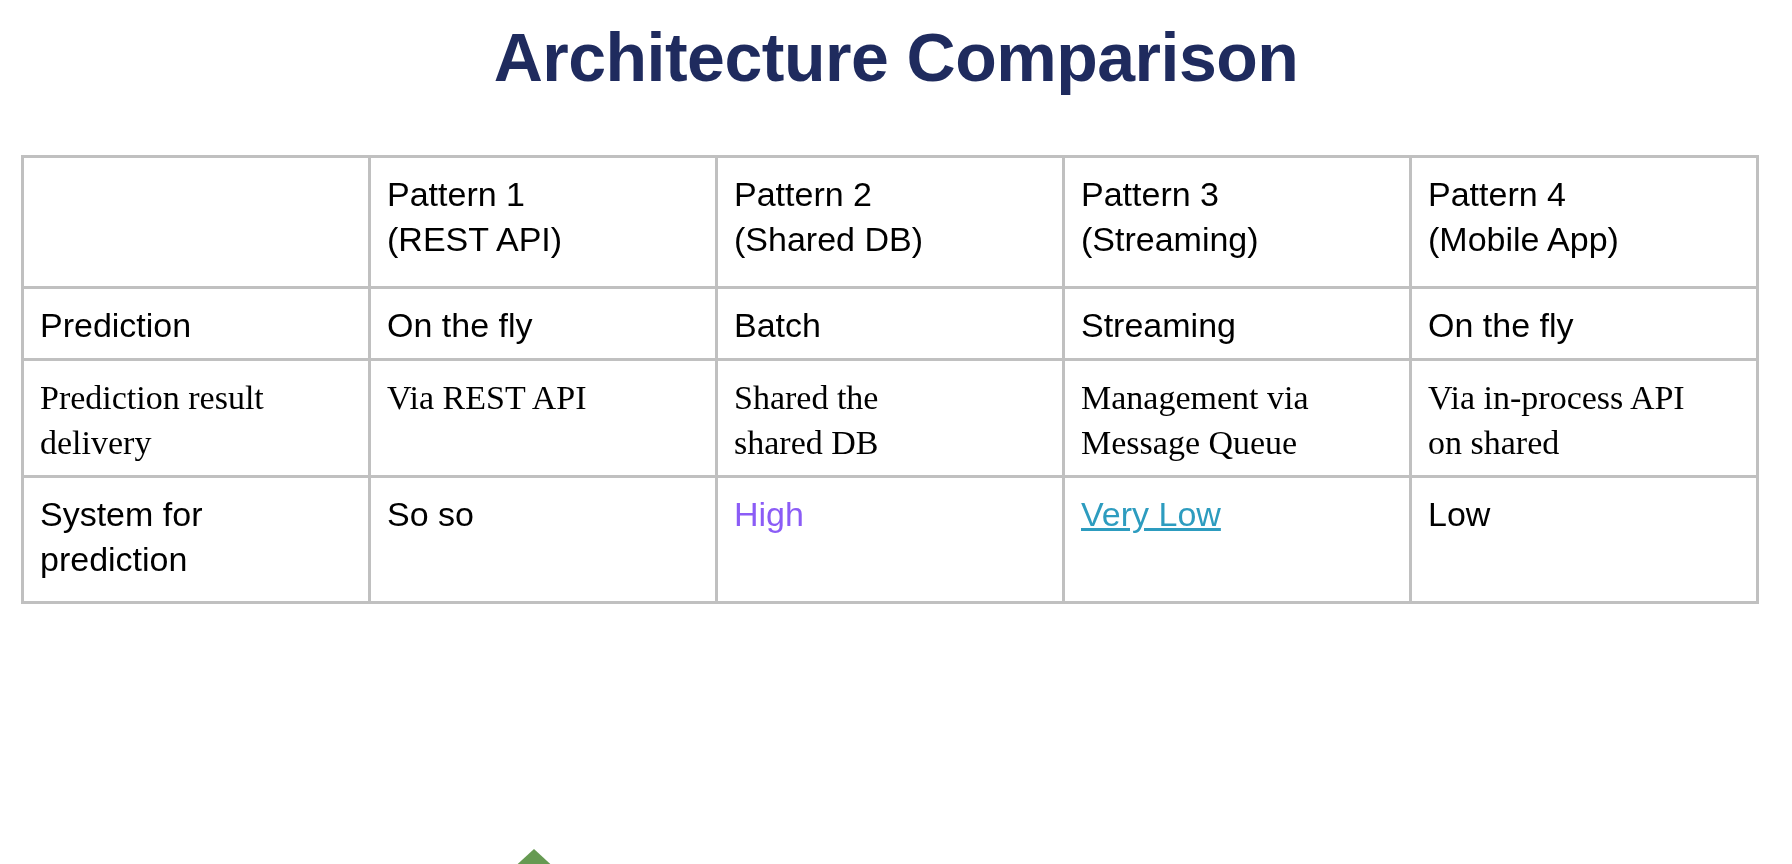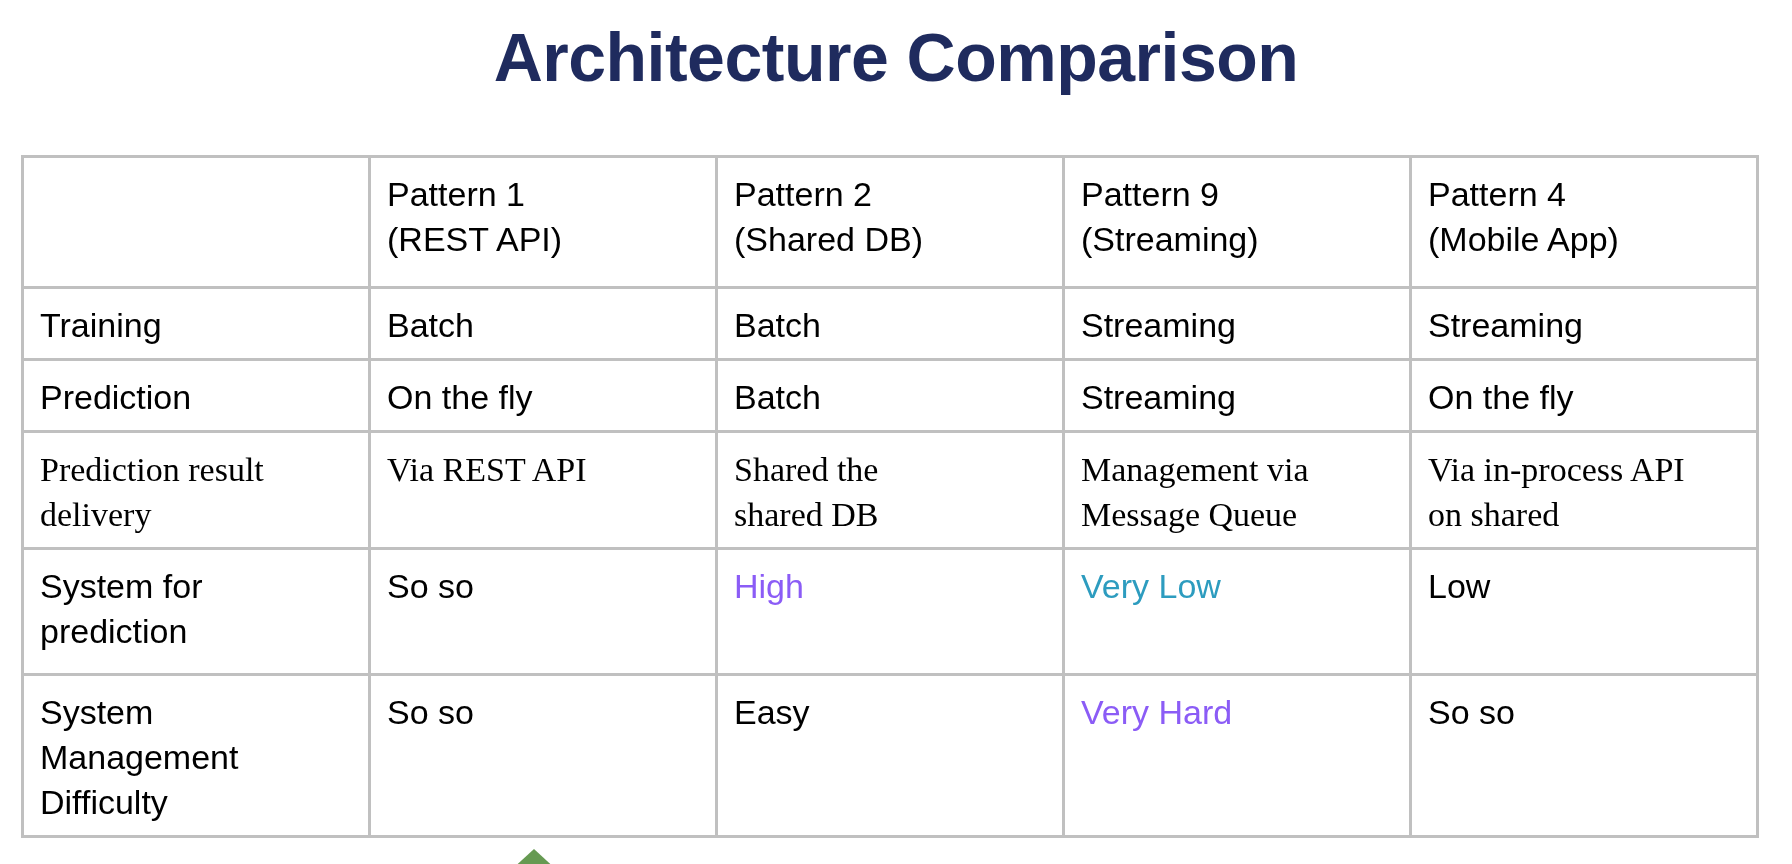--- a/index.html
+++ b/index.html
@@ -71,21 +71,21 @@
     font-weight: bold;
   }
 
   
   .r-short { height: 66px; }
   .r-mid   { height: 126px; }
   .r-tall  { height: 106px; font-family: Liberation Serif, serif; }
   .r-xtall { height: 146px; }
 
   .val-red  { color: #8b5cf6; }
-  .val-teal { color: #2D9CBF; }
+  .val-teal { color: #2D9CBF; text-decoration: underline; }
 
   .cell-line { display: block; }
 
   
   .green-chevron {
     position: absolute;
     left: 497px;
     top: 849px;
     width: 74px;
     height: 40px;
@@ -123,48 +123,31 @@
         <th class="hdr-cell blank"></th>
         <th class="hdr-cell">
           <span class="cell-line">Pattern 1</span>
           <span class="cell-line">(REST API)</span>
         </th>
         <th class="hdr-cell">
           <span class="cell-line">Pattern 2</span>
           <span class="cell-line">(Shared DB)</span>
         </th>
         <th class="hdr-cell">
-          <span class="cell-line">Pattern 9</span>
+          <span class="cell-line">Pattern 3</span>
           <span class="cell-line">(Streaming)</span>
         </th>
         <th class="hdr-cell">
           <span class="cell-line">Pattern 4</span>
           <span class="cell-line">(Mobile App)</span>
         </th>
       </tr>
     </thead>
     <tbody>
 
-      <tr class="r-short">
-        <td class="row-label">
-          <span class="cell-line">Training</span>
-        </td>
-        <td>
-          <span class="cell-line">Batch</span>
-        </td>
-        <td>
-          <span class="cell-line">Batch</span>
-        </td>
-        <td>
-          <span class="cell-line">Streaming</span>
-        </td>
-        <td>
-          <span class="cell-line">Streaming</span>
-        </td>
-      </tr>
 
       <tr class="r-short">
         <td class="row-label">
           <span class="cell-line">Prediction</span>
         </td>
         <td>
           <span class="cell-line">On the fly</span>
         </td>
         <td>
           <span class="cell-line">Batch</span>
@@ -212,38 +195,19 @@
           <span class="cell-line val-red">High</span>
         </td>
         <td>
           <span class="cell-line val-teal">Very Low</span>
         </td>
         <td>
           <span class="cell-line">Low</span>
         </td>
       </tr>
 
-      <tr class="r-xtall">
-        <td class="row-label">
-          <span class="cell-line">System</span>
-          <span class="cell-line">Management</span>
-          <span class="cell-line">Difficulty</span>
-        </td>
-        <td>
-          <span class="cell-line">So so</span>
-        </td>
-        <td>
-          <span class="cell-line">Easy</span>
-        </td>
-        <td>
-          <span class="cell-line val-red">Very Hard</span>
-        </td>
-        <td>
-          <span class="cell-line">So so</span>
-        </td>
-      </tr>
 
     </tbody>
   </table>
 
   <div class="green-chevron"></div>
 
 </div>
 
 </body></html>

